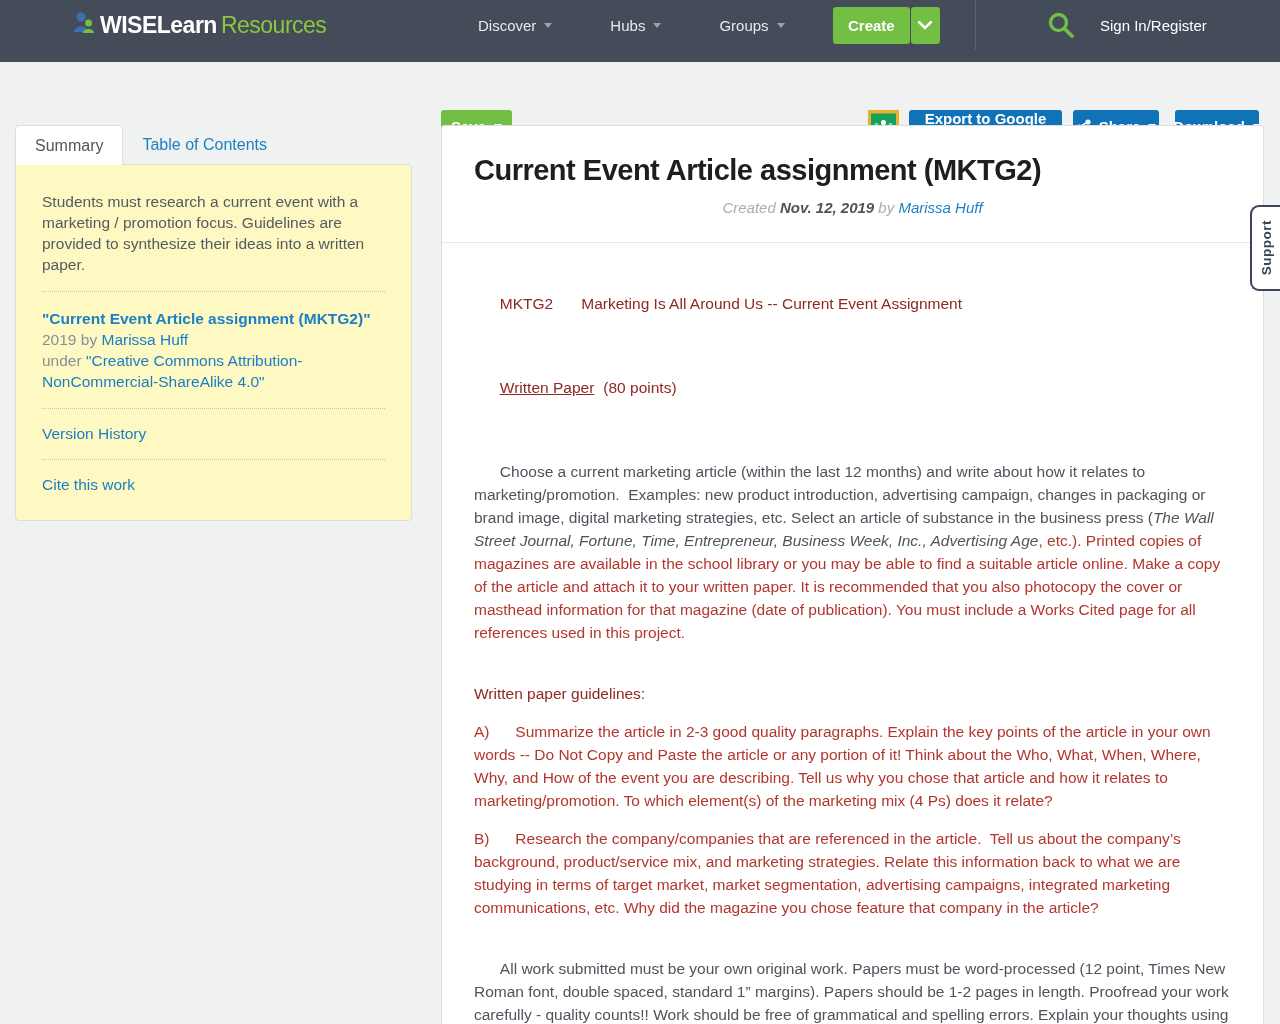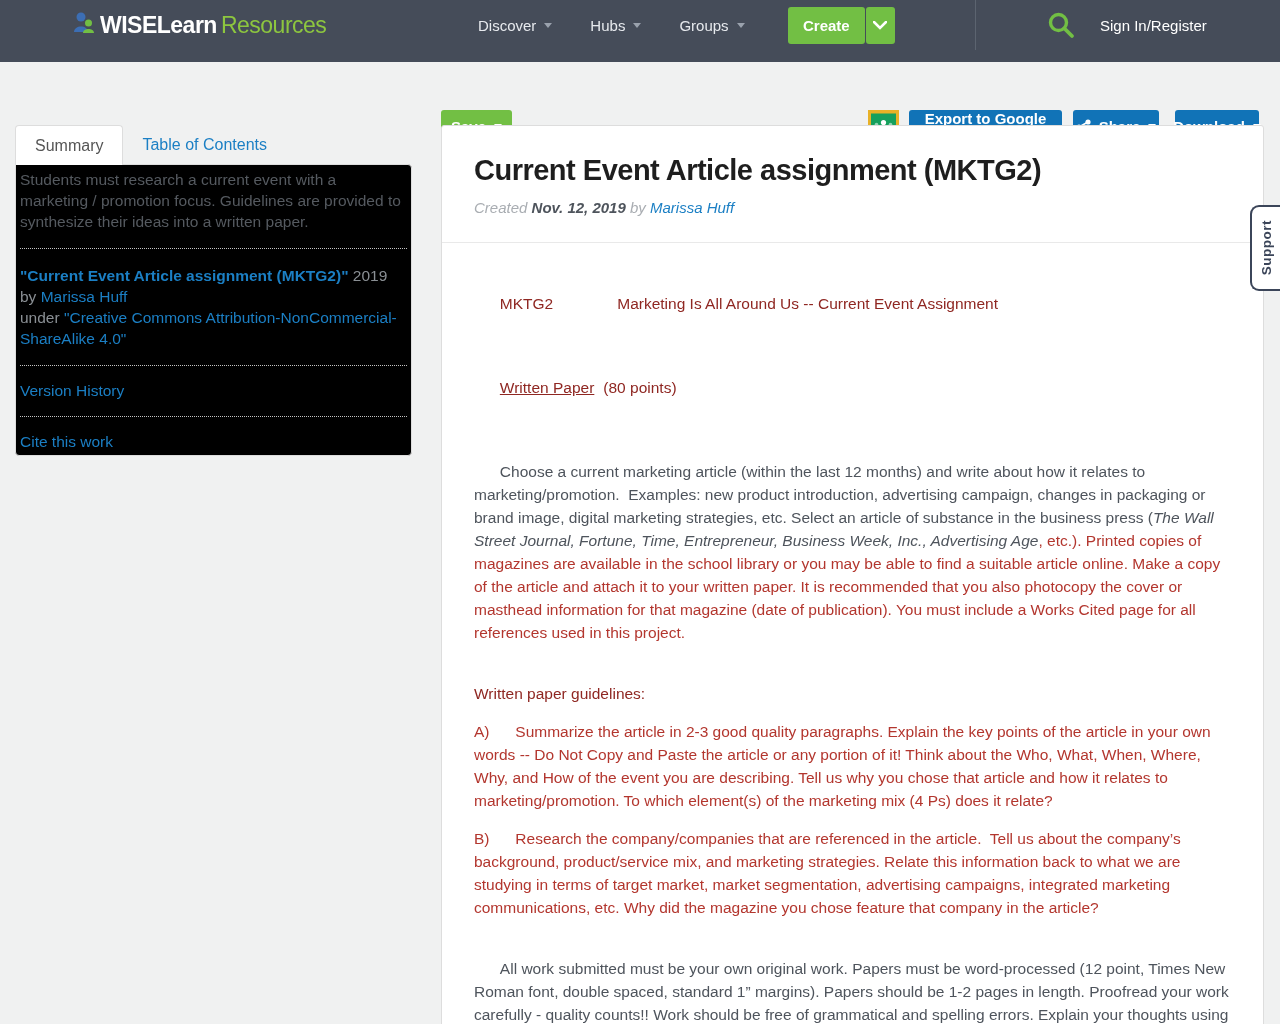--- a/index.html
+++ b/index.html
@@ -11,25 +11,25 @@
   }
 
   
   .navbar {
     position: absolute; left: 0; top: 0; width: 1280px; height: 62px;
     background: #454c59;
   }
   .logo { position: absolute; left: 72px; top: 0; height: 50px; display: flex; align-items: center; gap: 4px; }
   .logo-wise { color: #ffffff; font-size: 23px; font-weight: bold; letter-spacing: -0.5px; }
   .logo-res  { color: #8dc63f; font-size: 23px; font-weight: 300; letter-spacing: -0.5px; }
-  .nav-menu { position: absolute; left: 478px; top: 0; height: 50px; display: flex; align-items: center; gap: 38px; }
+  .nav-menu { position: absolute; left: 478px; top: 0; height: 50px; display: flex; align-items: center; gap: 58px; }
   .nav-item { color: #e7eaee; font-size: 15px; display: flex; align-items: center; gap: 8px; cursor: pointer; }
   .caret { width: 0; height: 0; border-left: 4px solid transparent; border-right: 4px solid transparent; border-top: 5px solid #9aa2ad; display: inline-block; }
   .caret.white { border-top-color: #ffffff; }
-  .create-group { position: absolute; left: 748px; top: 7px; height: 37px; display: flex; gap: 1px; padding-left: 40px; }
+  .create-group { position: absolute; left: 793px; top: 7px; height: 37px; display: flex; gap: 1px; padding-left: 40px; }
   .btn-create {
     background: #72bf44; color: #fff; font-size: 15px; font-weight: bold;
     border: none; border-radius: 3px; padding: 0 15px; height: 37px; cursor: pointer;
   }
   .btn-create-caret {
     background: #72bf44; border: none; border-radius: 3px; width: 29px; height: 37px;
     display: flex; align-items: center; justify-content: center; cursor: pointer;
   }
   .nav-divider { position: absolute; left: 975px; top: 0; width: 1px; height: 50px; background: #5c London6470; background: #5c6470; }
   .search-btn { position: absolute; left: 1046px; top: 11px; width: 30px; height: 30px; background: transparent; border: none; cursor: pointer; }
@@ -47,50 +47,50 @@
   
   .sidebar { position: absolute; left: 15px; top: 125px; width: 397px; }
   .tabs { display: flex; height: 40px; }
   .tab { font-size: 16px; padding: 0 19px; display: flex; align-items: center; cursor: pointer; }
   .tab.active {
     background: #fff; border: 1px solid #ddd; border-bottom: none;
     border-radius: 4px 4px 0 0; color: #555; position: relative; z-index: 2;
   }
   .tab.inactive { color: #1b7fc4; }
   .side-card {
-    background: #000000; border: 1px solid #ddd; border-radius: 0 4px 4px 4px;
-    margin-top: -1px; padding: 4px; position: relative; z-index: 1;
+    background: #fef9c3; border: 1px solid #ddd; border-radius: 0 4px 4px 4px;
+    margin-top: -1px; padding: 26px; position: relative; z-index: 1;
   }
   .side-card p { color: #555a60; font-size: 15.5px; line-height: 21px; }
   .dotted { border: none; border-top: 1px dotted #c3c3c3; margin: 16px 0; }
   .cite-block { font-size: 15.5px; line-height: 21px; color: #8a8f94; }
   a.link { color: #1b7fc4; text-decoration: none; cursor: pointer; }
   a.link-bold { font-weight: bold; }
   .side-link { display: block; font-size: 15.5px; }
 
   
   .main-card {
     position: absolute; left: 441px; top: 125px; width: 823px; height: 1200px;
     background: #fff; border: 1px solid #ddd; border-radius: 3px;
     padding: 28px 32px 0 32px;
   }
   .doc-title { color: #1e1e1e; font-size: 29px; font-weight: bold; letter-spacing: -0.5px; }
-  .byline { margin-top: 12px; font-size: 15px; font-style: italic; color: #a9adb2; }
+  .byline { margin-top: 12px; font-size: 15px; font-style: italic; color: #a9adb2; text-align: center; }
   .byline .date { color: #4e545c; font-weight: bold; }
   .byline a { font-style: italic; }
   .title-divider { border: none; border-top: 1px solid #e9e9e9; margin: 26px -32px 0 -32px; }
 
   .doc { margin-top: 26px; width: 759px; }
   .doc p { font-size: 15.5px; line-height: 23px; margin-bottom: 15px; white-space: pre-wrap; }
   .red-dark { color: #8f2722; }
   .red { color: #b3362e; }
   .gray { color: #4e545c; }
   .u { text-decoration: underline; margin-top: 24px; }
   .pts { margin-left: 9px; }
-  .course-title { margin-left: 64px; }
+  .course-title { margin-left: 28px; }
 
   
   .support-tab {
     position: absolute; right: 0; top: 205px; width: 30px; height: 86px;
     background: #fff; border: 2px solid #3b4559; border-right: none;
     border-radius: 9px 0 0 9px;
     display: flex; align-items: center; justify-content: center; cursor: pointer;
   }
   .support-tab span {
     writing-mode: vertical-rl; transform: rotate(180deg);

